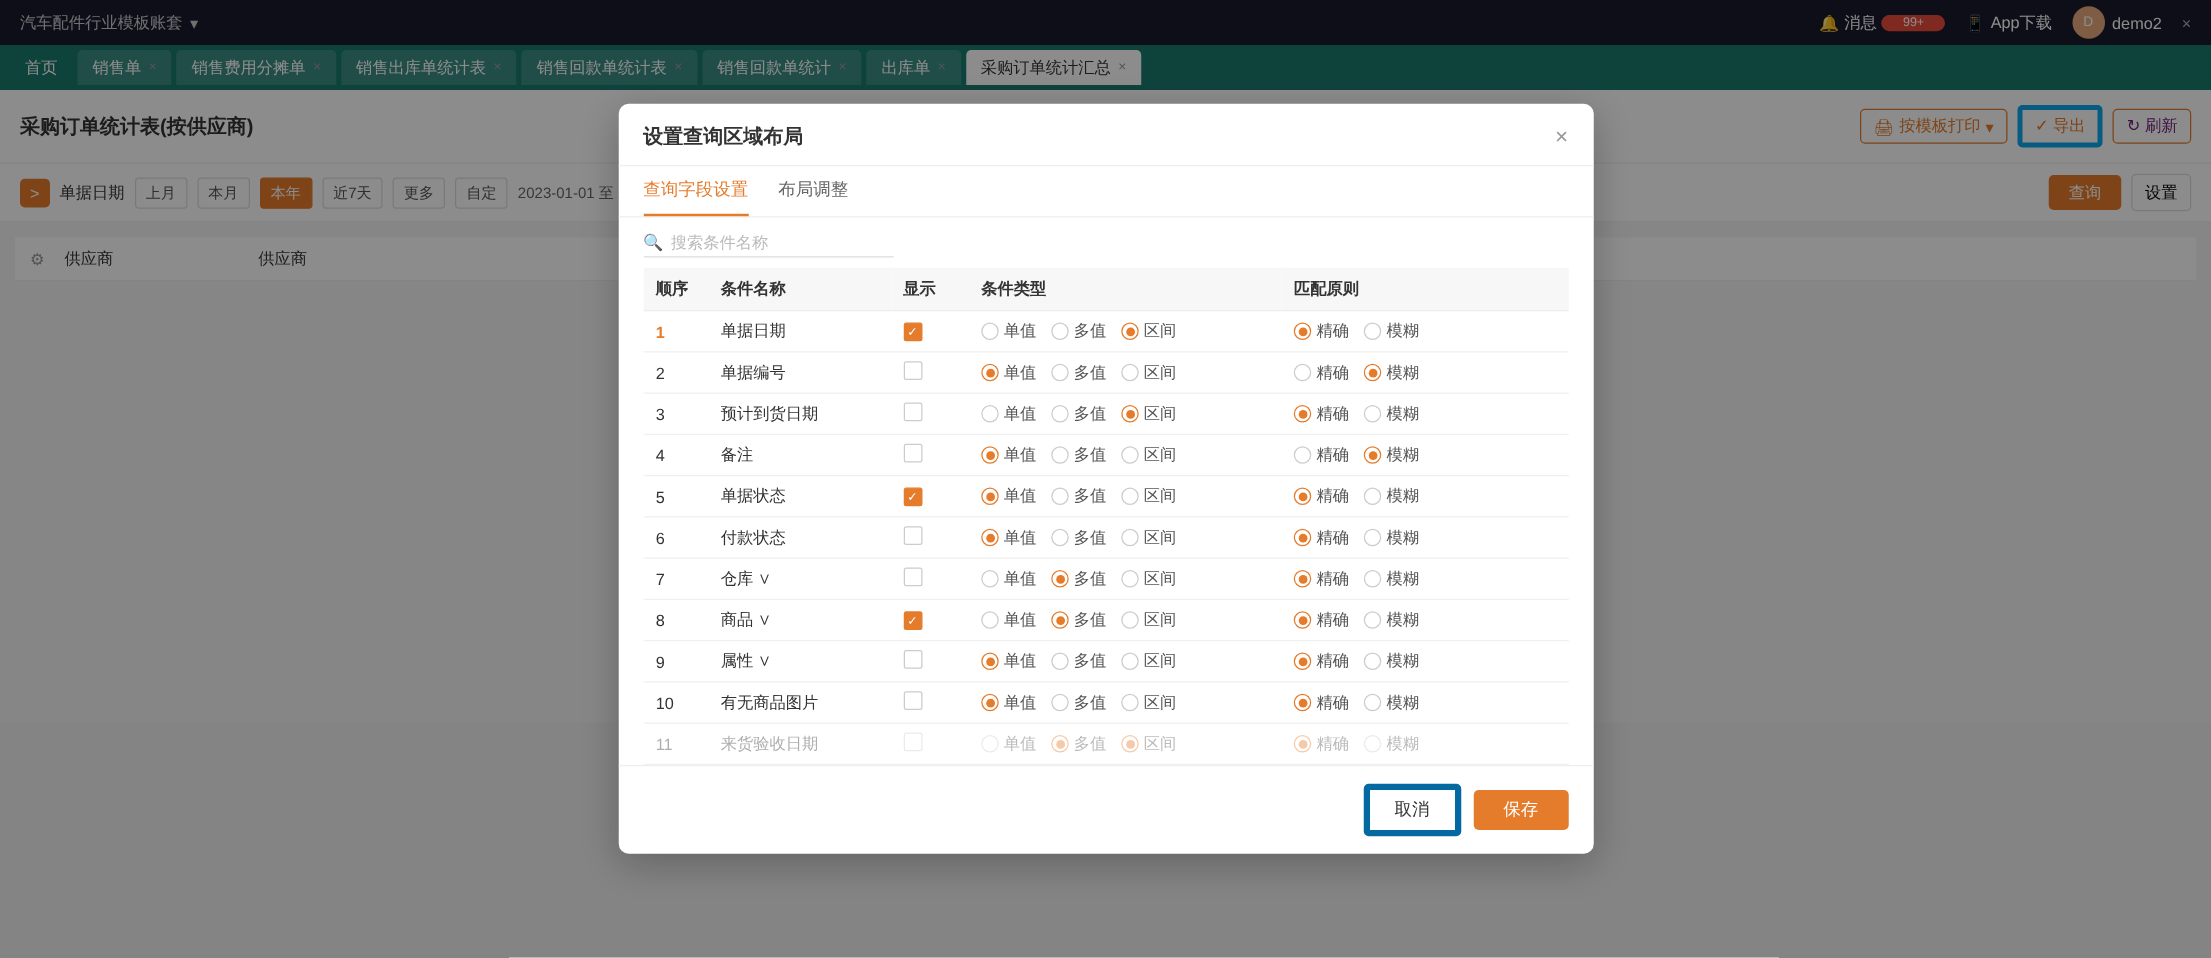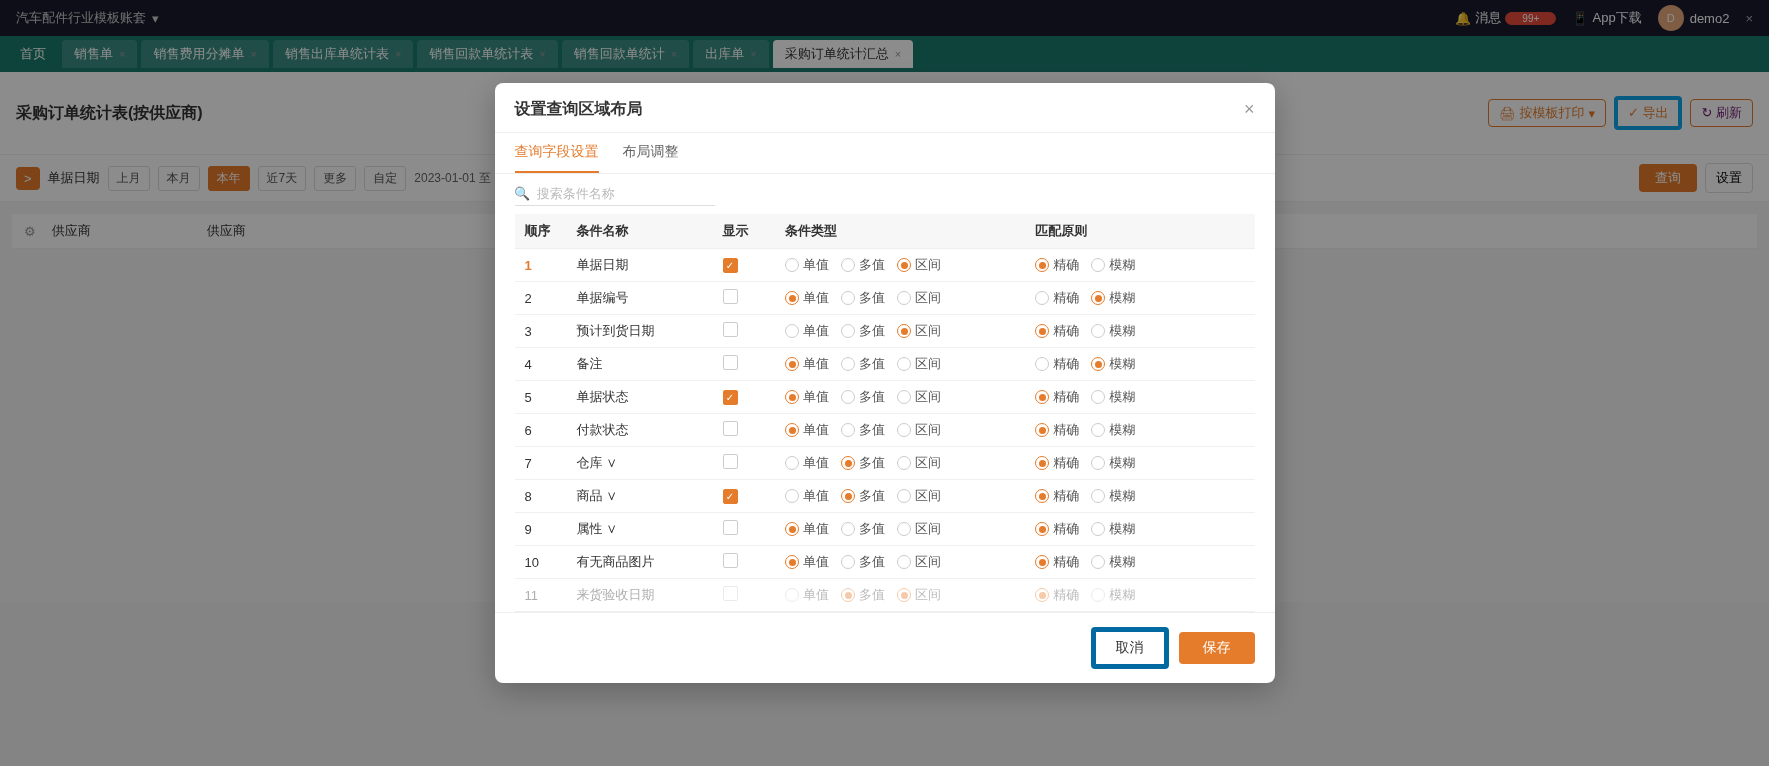--- a/index.html
+++ b/index.html
@@ -41,21 +41,21 @@
       gap: 6px;
       height: 28px;
     }
     .tab-item.active { background: #fff; color: #333; }
     .tab-item .close-x { font-size: 11px; color: #999; cursor: pointer; }
     .tab-home { color: #fff; font-size: 13px; padding: 4px 12px; cursor: pointer; }
 
     
     .page-header {
       background: #fff;
-      padding: 24px 16px;
+      padding: 12px 16px;
       display: flex;
       align-items: center;
       justify-content: space-between;
       border-bottom: 1px solid #eee;
     }
     .page-title { font-size: 16px; font-weight: bold; color: #333; }
     .header-actions { display: flex; align-items: center; gap: 8px; }
     .btn-print { border: 1px solid #e57c2c; color: #e57c2c; background: #fff; padding: 4px 10px; border-radius: 4px; cursor: pointer; font-size: 13px; display: flex; align-items: center; gap: 4px; }
     .btn-export { border: 4px solid #0ea5e9; color: #e57c2c; background: #fff; padding: 4px 10px; border-radius: 4px; cursor: pointer; font-size: 13px; }
     .btn-refresh { border: 1px solid #e57c2c; color: #701a75; background: #fff; padding: 4px 10px; border-radius: 4px; cursor: pointer; font-size: 13px; }

